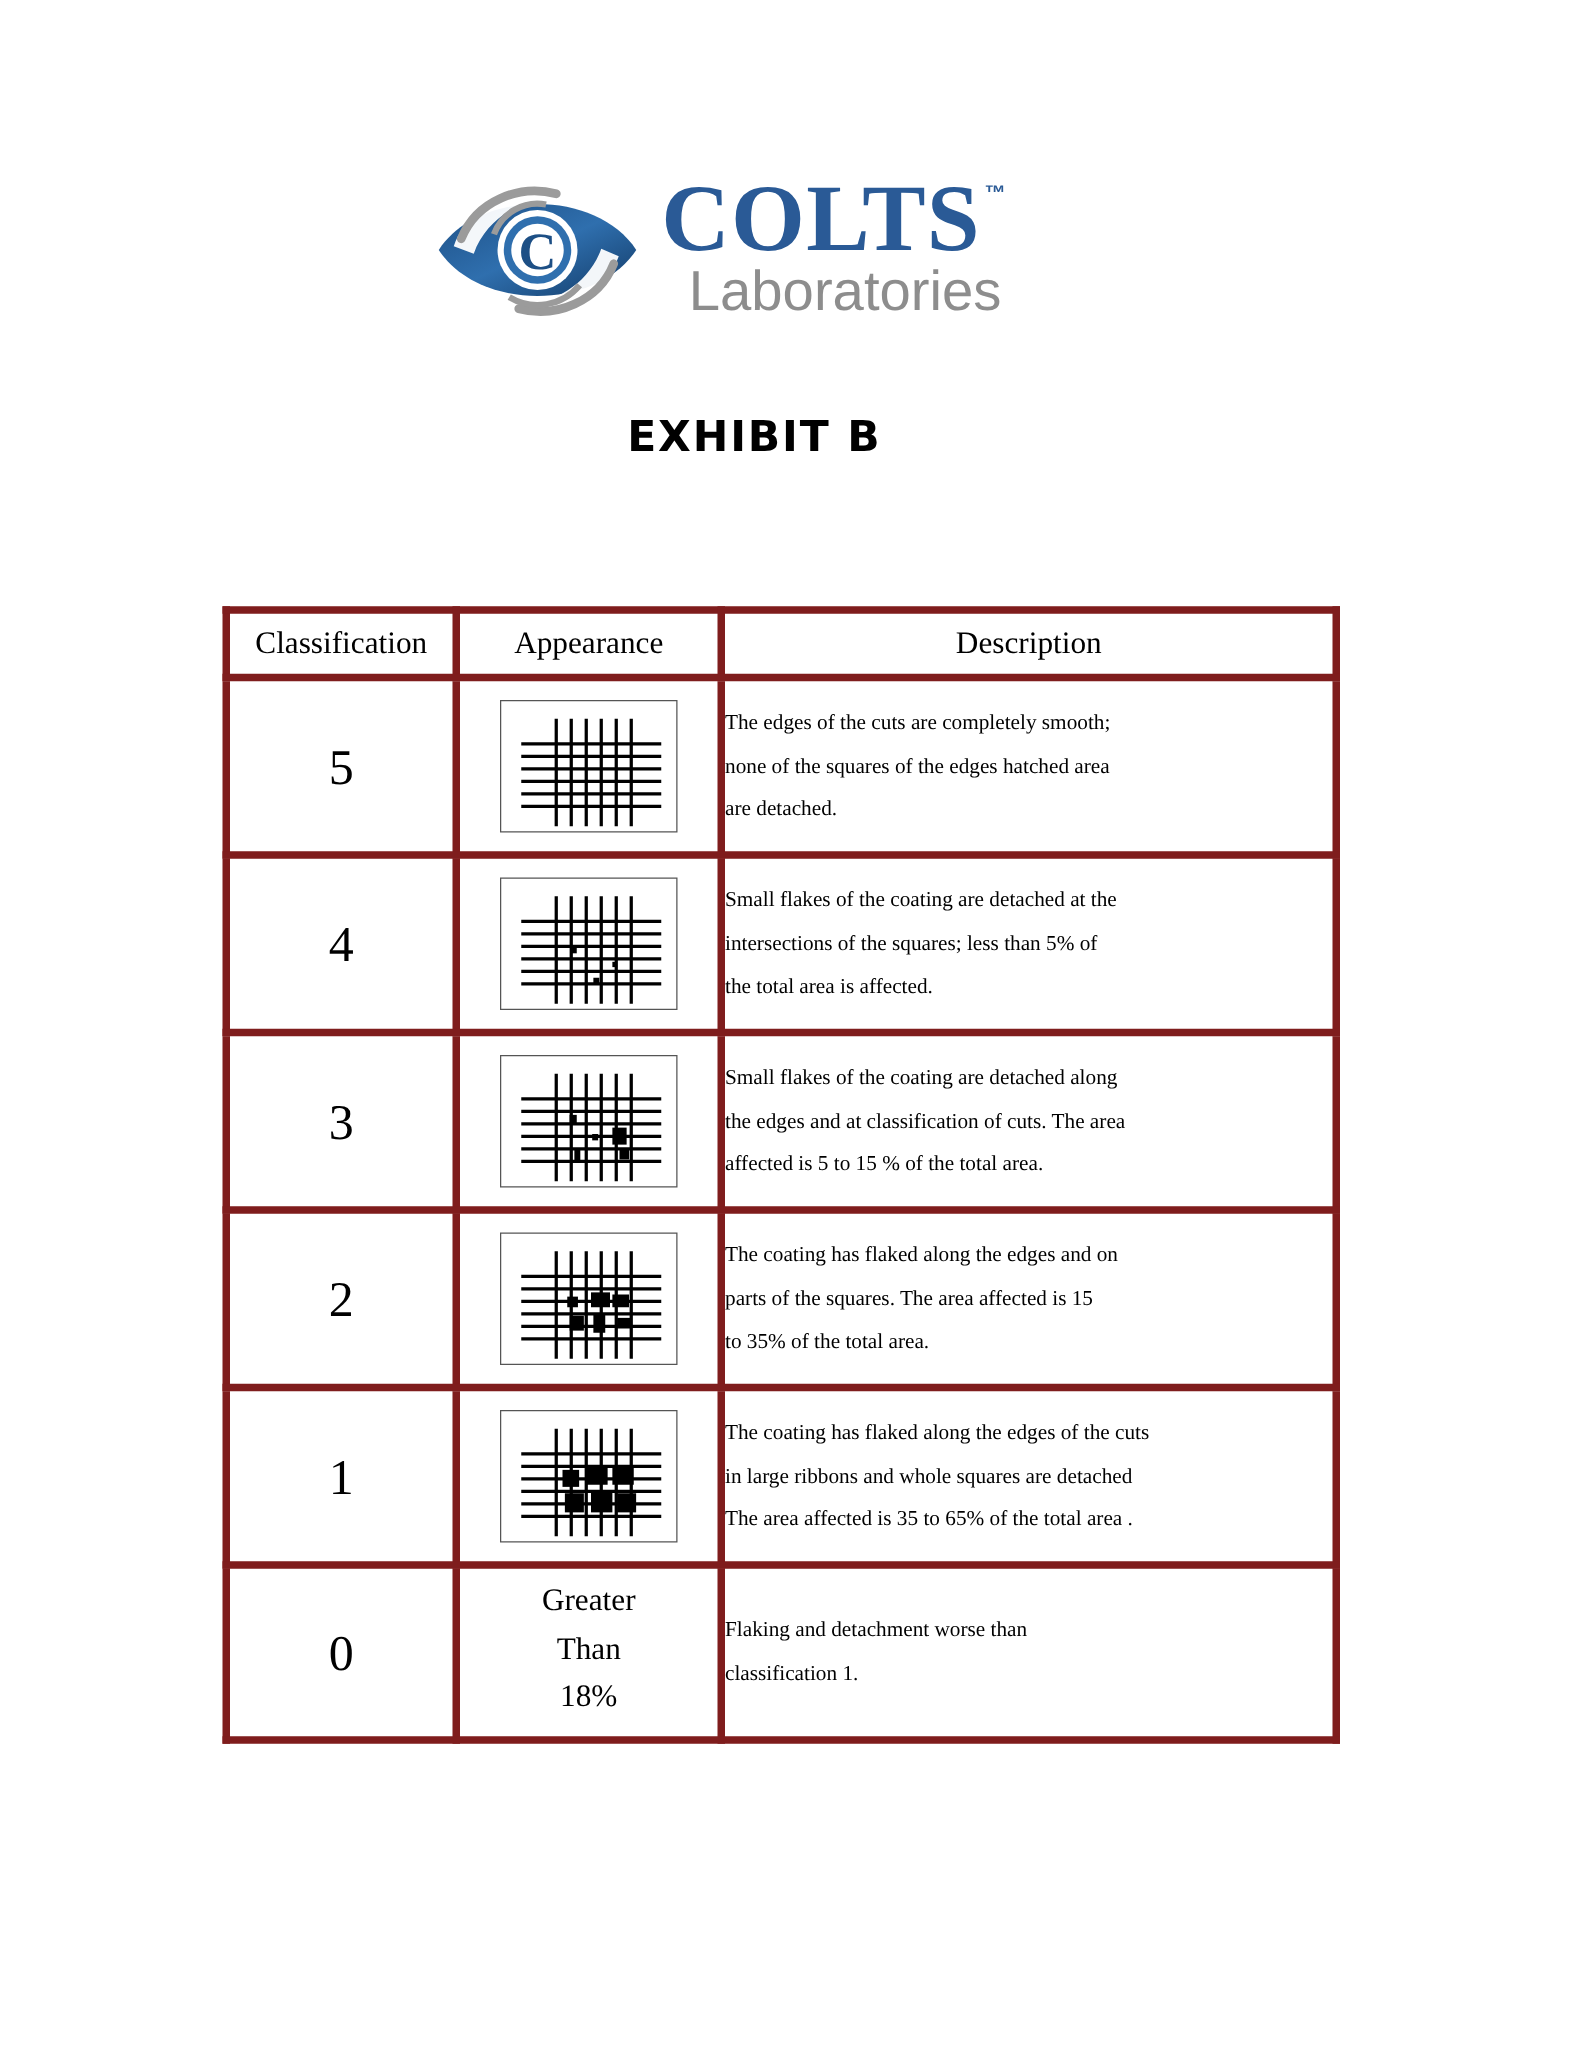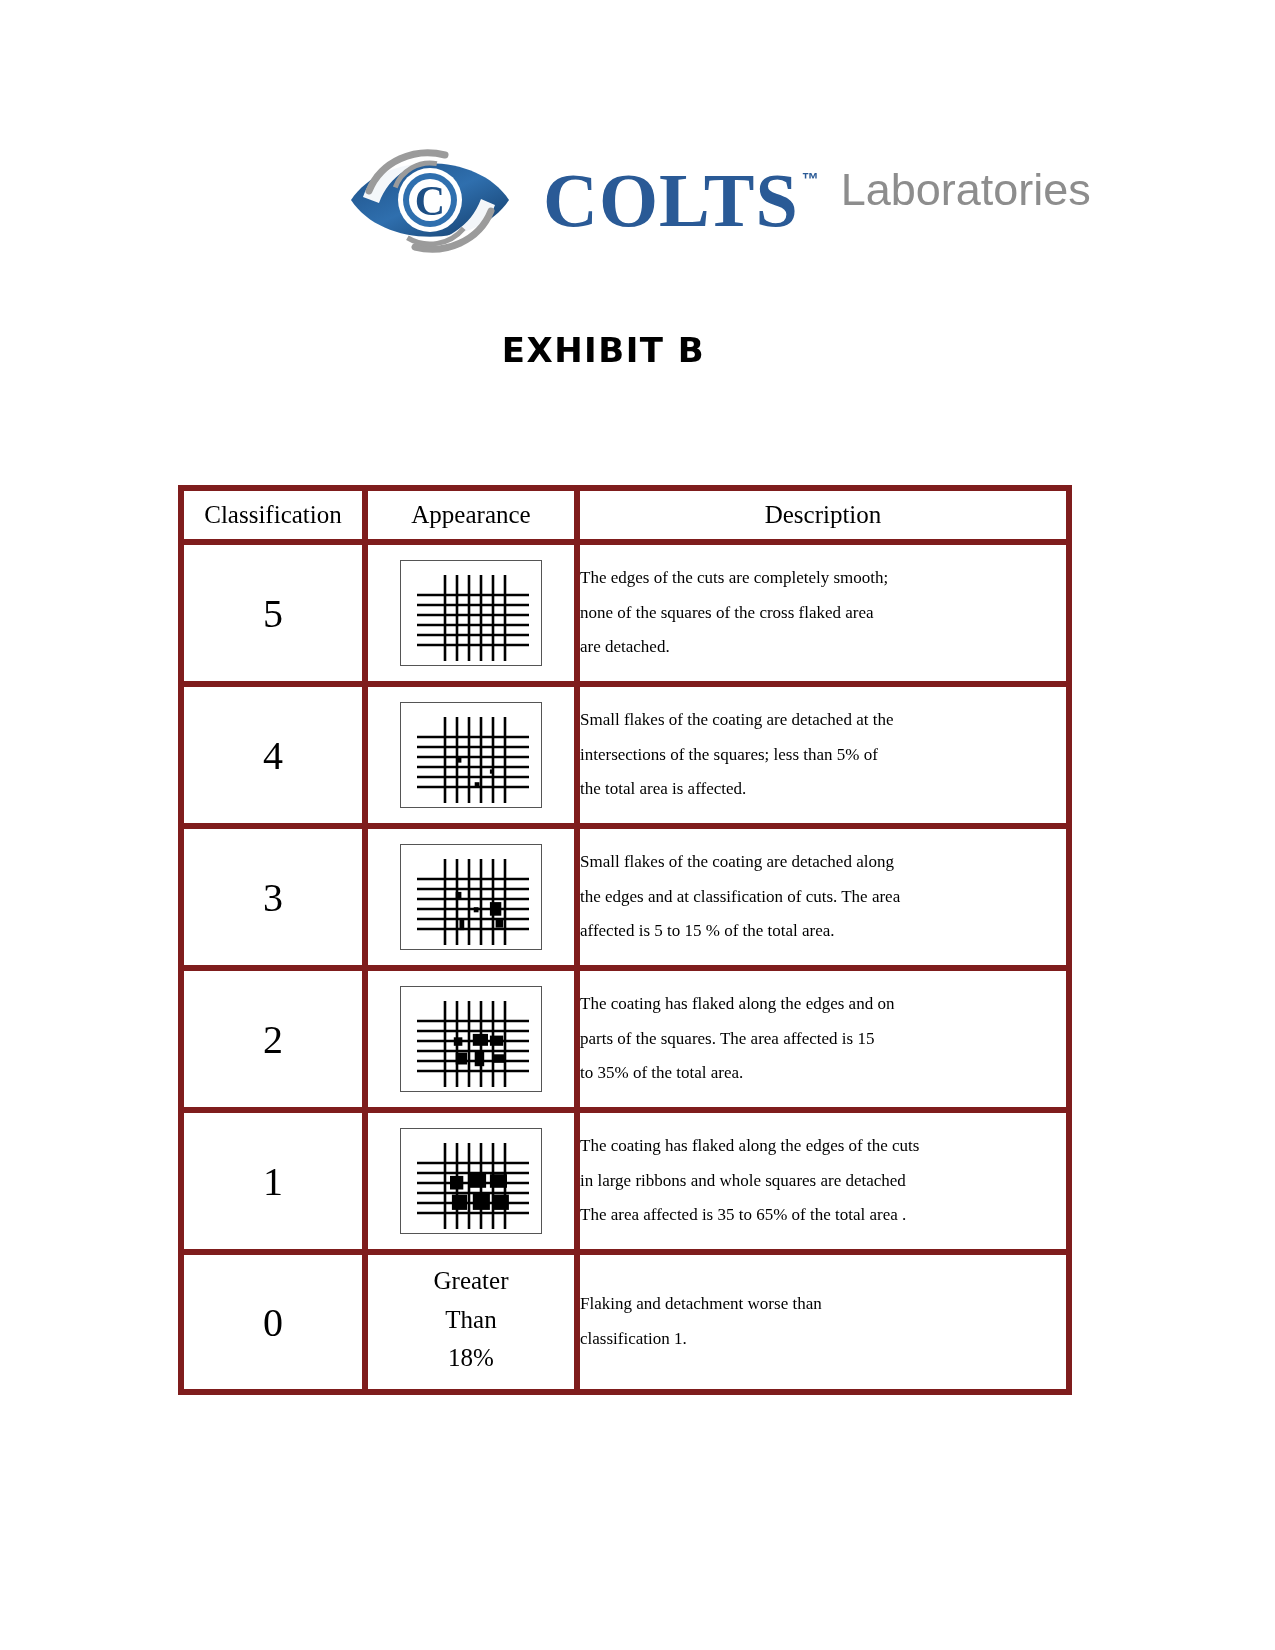--- a/index.html
+++ b/index.html
@@ -25,24 +25,24 @@
     height: 140px;
     display: flex;
     align-items: center;
   }
   .logo-mark {
     width: 170px;
     height: 122px;
     flex: 0 0 auto;
   }
   .logo-type {
-    margin-left: 28px;
+    margin-left: 14px;
     display: flex;
+    flex-direction: column;
     justify-content: center;
-    text-align: center;
   }
   .logo-row1 {
     display: flex;
     align-items: flex-start;
     line-height: 0.9;
   }
   .logo-colts {
     font-family: "Liberation Serif", "DejaVu Serif", serif;
     font-weight: bold;
     font-size: 76px;
@@ -213,21 +213,21 @@
               <line x1="16" y1="34" x2="128" y2="34" stroke="#000" stroke-width="2.6"></line>
               <line x1="16" y1="44" x2="128" y2="44" stroke="#000" stroke-width="2.6"></line>
               <line x1="16" y1="54" x2="128" y2="54" stroke="#000" stroke-width="2.6"></line>
               <line x1="16" y1="64" x2="128" y2="64" stroke="#000" stroke-width="2.6"></line>
               <line x1="16" y1="74" x2="128" y2="74" stroke="#000" stroke-width="2.6"></line>
               <line x1="16" y1="84" x2="128" y2="84" stroke="#000" stroke-width="2.6"></line>
             </svg></div>
         </td>
         <td class="desc-cell">
           <p>The edges of the cuts are completely smooth;</p>
-          <p>none of the squares of the cross flaked area</p>
+          <p>none of the squares of the edges hatched area</p>
           <p>are detached.</p>
         </td>
       </tr>
       <tr class="row-h">
         <td class="cls-cell">4</td>
         <td class="appear-cell">
           <div class="appear-box"><svg viewBox="0 0 140 104" width="140" height="104">
               <line x1="44" y1="14" x2="44" y2="100" stroke="#000" stroke-width="2.6"></line>
               <line x1="56" y1="14" x2="56" y2="100" stroke="#000" stroke-width="2.6"></line>
               <line x1="68" y1="14" x2="68" y2="100" stroke="#000" stroke-width="2.6"></line>

